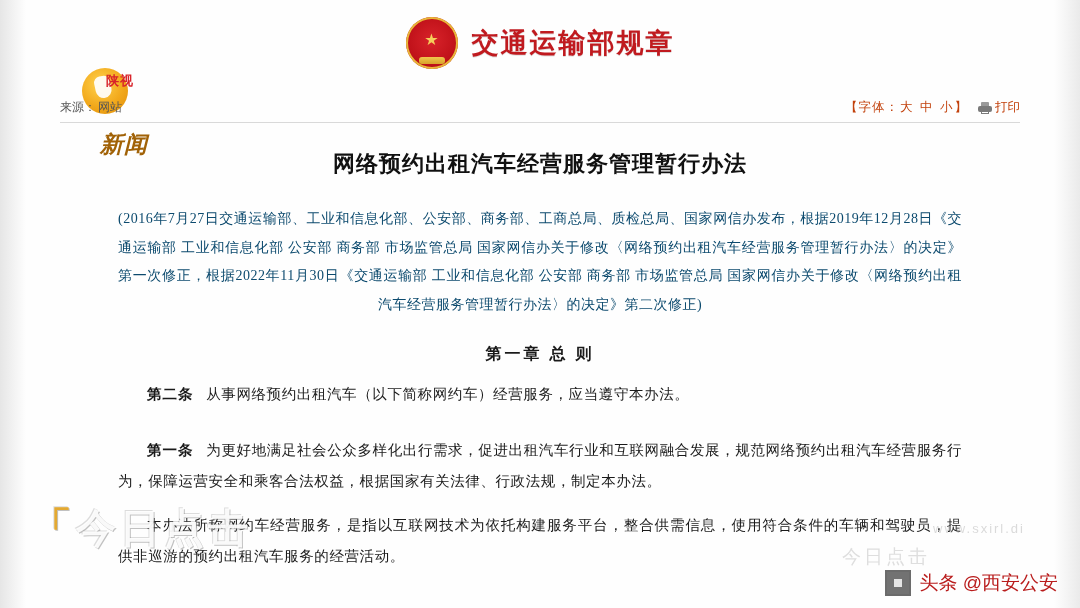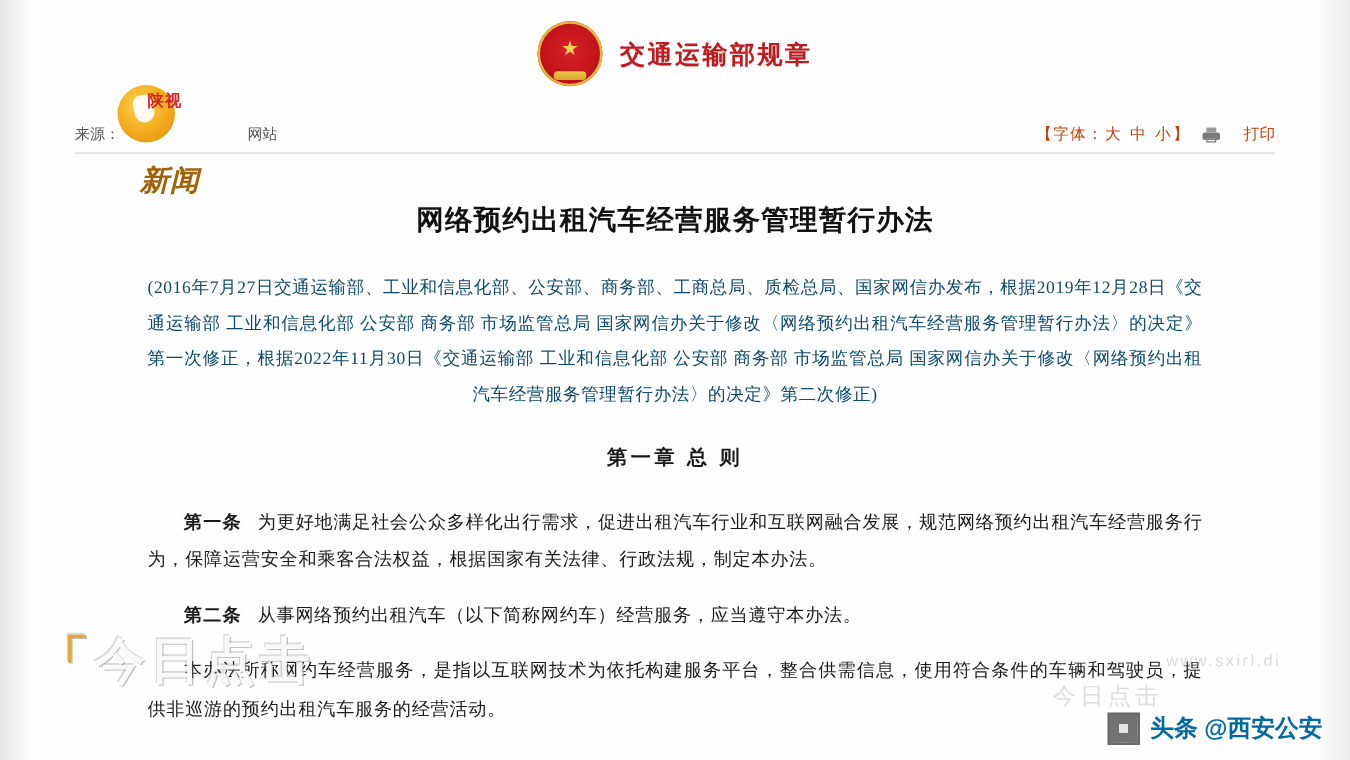--- a/index.html
+++ b/index.html
@@ -61,21 +61,21 @@
   .emblem .gear {
     position: absolute;
     left: 50%; bottom: 5px;
     transform: translateX(-50%);
     width: 26px; height: 7px;
     border-radius: 3px;
     background: linear-gradient(#f0c74c, #d8a32c);
   }
   .site-title {
     font-family: "Liberation Serif", "DejaVu Serif", serif;
-    font-size: 20px;
+    font-size: 27px;
     font-weight: bold;
     color: #c01a1f;
     letter-spacing: 2px;
     text-shadow: 0 1px 0 rgba(0,0,0,0.12);
   }
 
   
   .toolbar {
     position: relative;
     height: 44px;
@@ -88,21 +88,21 @@
     bottom: 6px;
     font-family: "Liberation Sans", sans-serif;
     font-size: 12px;
     color: #555;
     display: flex;
     align-items: flex-end;
     gap: 2px;
   }
   .source-logo {
     position: absolute;
-    left: 34px;
+    left: 22px;
     bottom: 2px;
     width: 92px;
     height: 46px;
     pointer-events: none;
     text-decoration: underline;
   }
   .source-logo .disc {
     position: absolute;
     left: 0; top: 0;
     width: 46px; height: 46px;
@@ -142,21 +142,20 @@
     text-shadow: 1px 1px 0 #fff;
     margin-top: 44px;
   }
   .source-text-pre {
     position: relative;
     z-index: 2;
   }
   .source-text-post {
     position: relative;
     z-index: 2;
-    margin-left: 100px;
   }
 
   .tools {
     position: absolute;
     right: 0;
     bottom: 6px;
     font-family: "Liberation Sans", sans-serif;
     font-size: 12.5px;
     color: #c2410c;
     display: flex;
@@ -166,21 +165,21 @@
   .fontsize-group {
     letter-spacing: 1px;
   }
   .fontsize-group .fs {
     cursor: pointer;
     padding: 0 1px;
   }
   .print {
     display: flex;
     align-items: center;
-    gap: 19px;
+    gap: 3px;
     cursor: pointer;
   }
   .printer-icon {
     display: inline-block;
     width: 14px;
     height: 12px;
     position: relative;
   }
   .printer-icon .body {
     position: absolute;
@@ -210,21 +209,20 @@
     margin: 0 118px;
     padding-top: 26px;
     color: #1a1a1a;
   }
   .doc-title {
     text-align: center;
     font-size: 22px;
     font-weight: bold;
     letter-spacing: 1px;
     color: #111;
-    margin-top: 12px;
   }
   .doc-meta {
     margin-top: 26px;
     font-size: 14px;
     line-height: 2.05;
     text-align: justify;
     text-align-last: center;
     letter-spacing: .5px;
     color: #0c4a6e;
   }
@@ -296,22 +294,22 @@
 
   .badge-toutiao {
     position: absolute;
     right: 22px;
     bottom: 12px;
     display: flex;
     align-items: center;
     gap: 8px;
     font-family: "Liberation Sans", sans-serif;
     font-size: 19px;
-    font-weight: bold;
-    color: #0369a1;
+    font-weight: normal;
+    color: #b91c1c;
     pointer-events: none;
   }
   .badge-toutiao .qr {
     width: 26px;
     height: 26px;
     background:
       linear-gradient(#444 33%, transparent 33% 66%, #444 66%),
       linear-gradient(90deg, #444 33%, transparent 33% 66%, #444 66%);
     background-color: #ddd;
     border: 2px solid #3a3a3a;
@@ -376,30 +374,30 @@
     </div>
   </div>
 
   <div class="doc">
     <div class="doc-title">网络预约出租汽车经营服务管理暂行办法</div>
 
     <div class="doc-meta">(2016年7月27日交通运输部、工业和信息化部、公安部、商务部、工商总局、质检总局、国家网信办发布，根据2019年12月28日《交通运输部 工业和信息化部 公安部 商务部 市场监管总局 国家网信办关于修改〈网络预约出租汽车经营服务管理暂行办法〉的决定》第一次修正，根据2022年11月30日《交通运输部 工业和信息化部 公安部 商务部 市场监管总局 国家网信办关于修改〈网络预约出租汽车经营服务管理暂行办法〉的决定》第二次修正)</div>
 
     <div class="chapter">第一章  总    则</div>
 
+    <div class="para indent para-tight">
+      <span class="art-no">第二条</span>
+      &nbsp;&nbsp;<span>从事网络预约出租汽车（以下简称网约车）经营服务，应当遵守本办法。</span>
+    </div>
+
     <div class="para indent">
       <span class="art-no">第一条</span>
       &nbsp;&nbsp;<span>为更好地满足社会公众多样化出行需求，促进出租汽车行业和互联网融合发展，规范网络预约出租汽车经营服务行为，保障运营安全和乘客合法权益，根据国家有关法律、行政法规，制定本办法。</span>
     </div>
 
-    <div class="para indent para-tight">
-      <span class="art-no">第二条</span>
-      &nbsp;&nbsp;<span>从事网络预约出租汽车（以下简称网约车）经营服务，应当遵守本办法。</span>
-    </div>
-
     <div class="para indent para-tight">本办法所称网约车经营服务，是指以互联网技术为依托构建服务平台，整合供需信息，使用符合条件的车辆和驾驶员，提供非巡游的预约出租汽车服务的经营活动。</div>
   </div>
 
   <div class="wm-jinri">
     <span class="brk">「</span><span>今日点击</span>
   </div>
 
   <div class="wm-faint">今日点击</div>
   <div class="wm-faint-2">www.sxirl.di</div>
 

